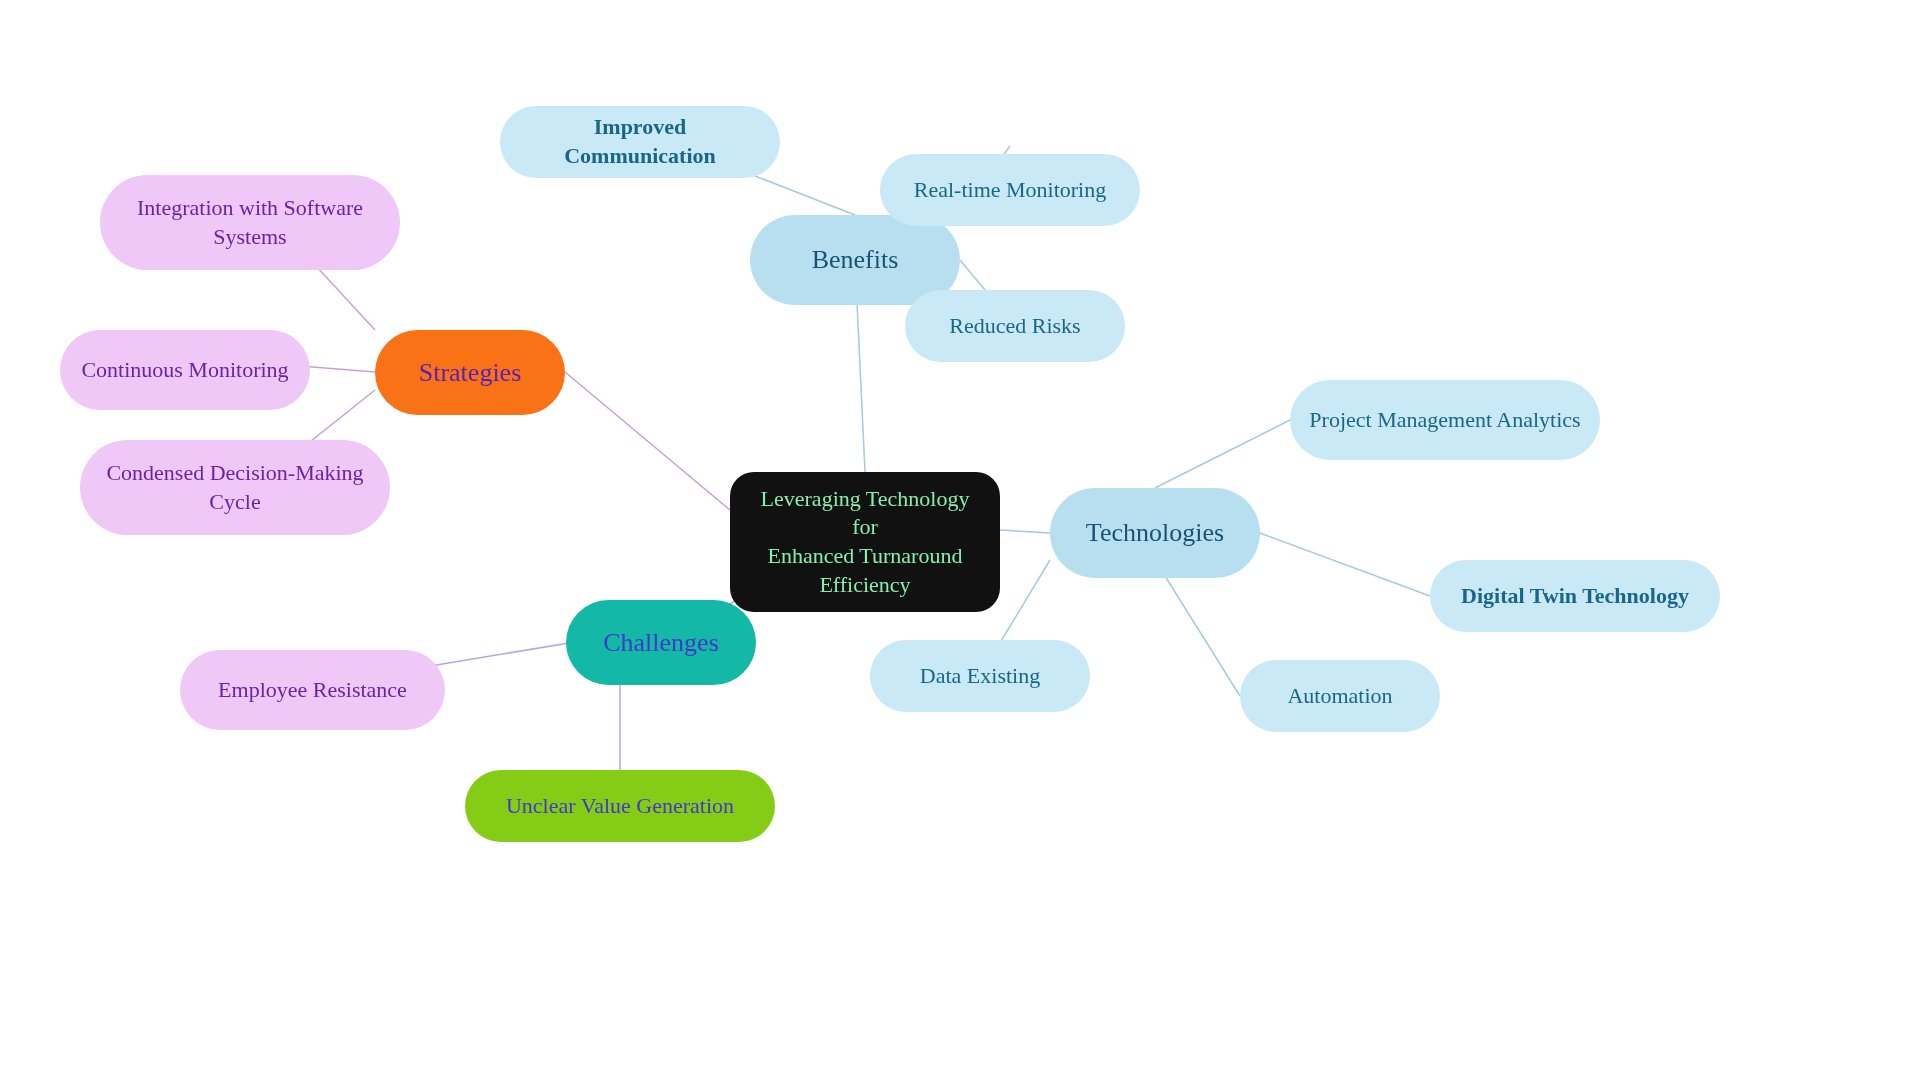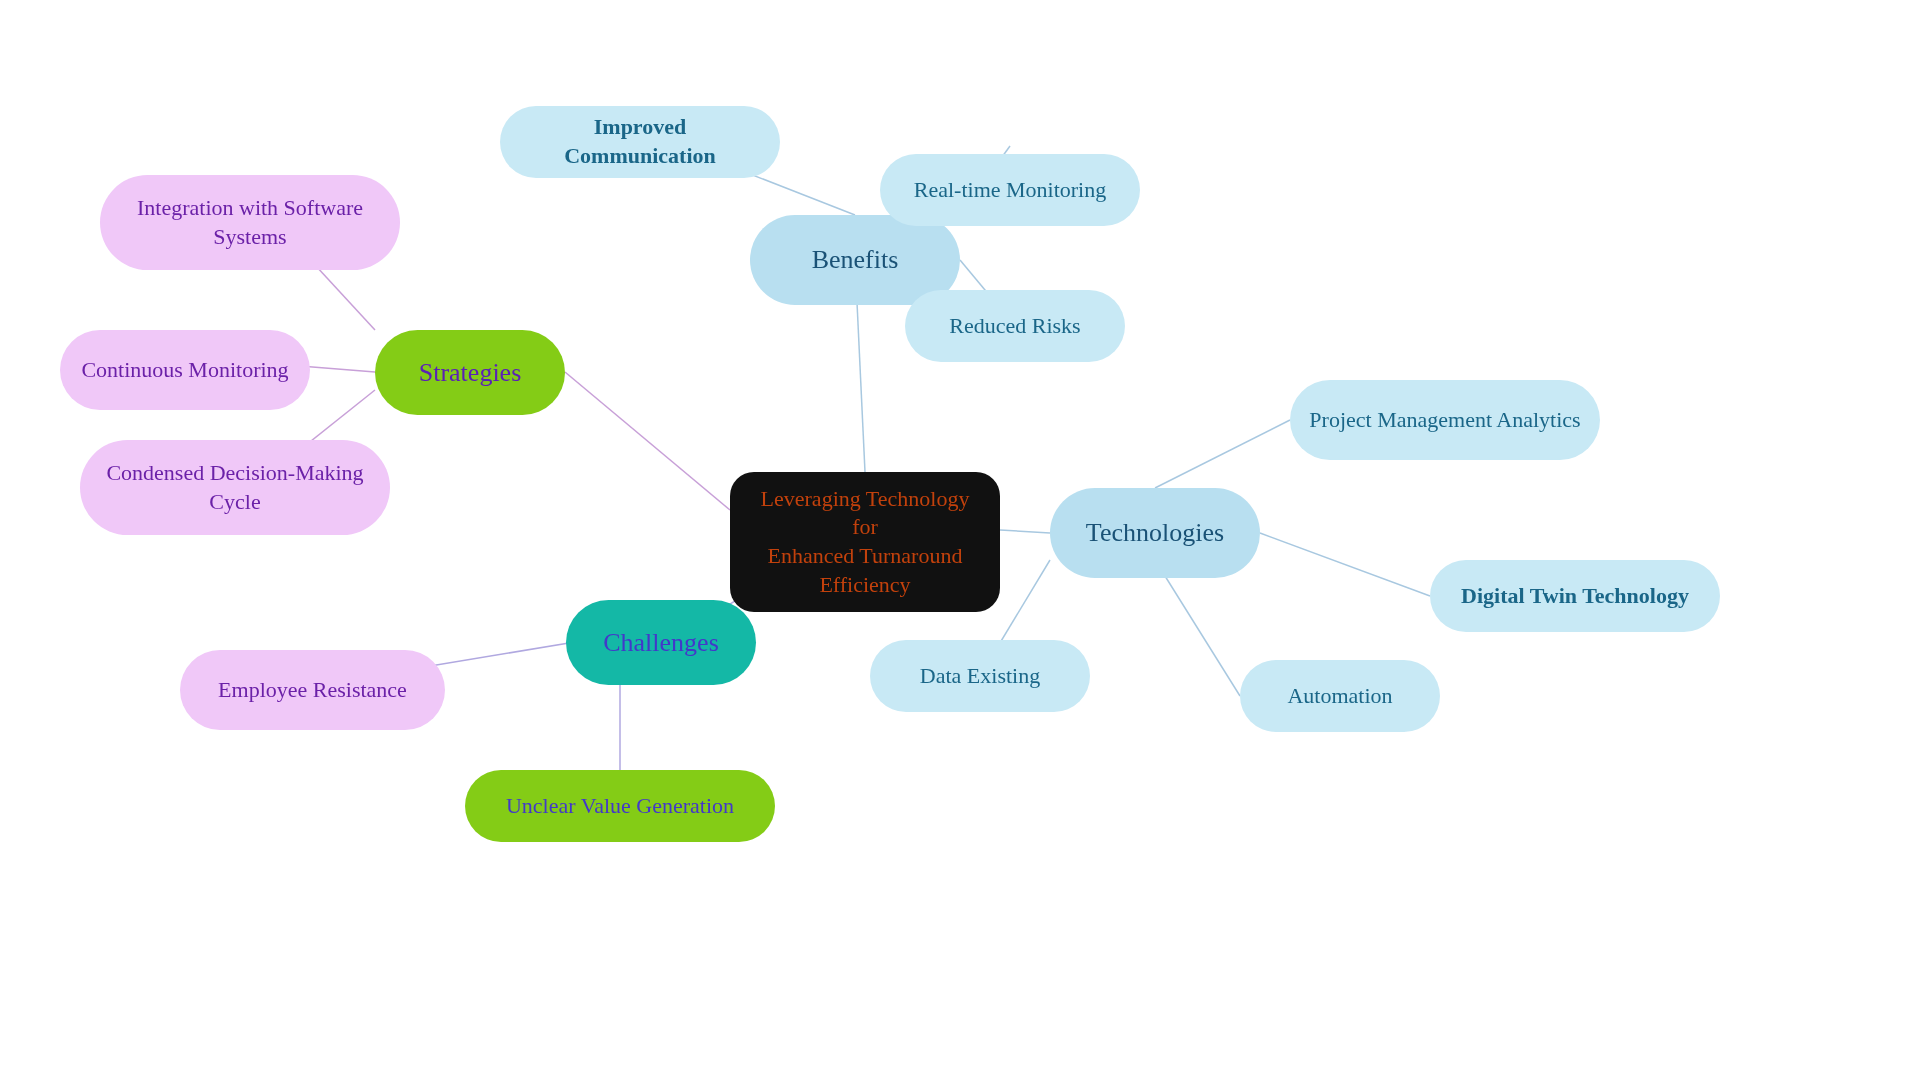--- a/index.html
+++ b/index.html
@@ -29,21 +29,21 @@
       justify-content: center;
       text-align: center;
       z-index: 1;
       padding: 10px 18px;
       line-height: 1.3;
     }
 
     
     .node-center {
       background: #111111;
-      color: #c2410c;
+      color: #86efac;
       font-size: 22px;
       font-weight: 500;
       width: 270px;
       height: 140px;
       border-radius: 24px;
     }
 
     
     .node-blue-mid {
       background: #b8dff0;
@@ -59,21 +59,21 @@
       background: #c8e9f5;
       color: #1a6688;
       font-size: 22px;
       font-weight: 400;
       width: 280px;
       height: 72px;
     }
 
     
     .node-purple-mid {
-      background: #84cc16;
+      background: #f97316;
       color: #5b21b6;
       font-size: 26px;
       font-weight: 500;
       width: 190px;
       height: 85px;
     }
 
     
     .node-purple-leaf {
       background: #f0c8f8;

